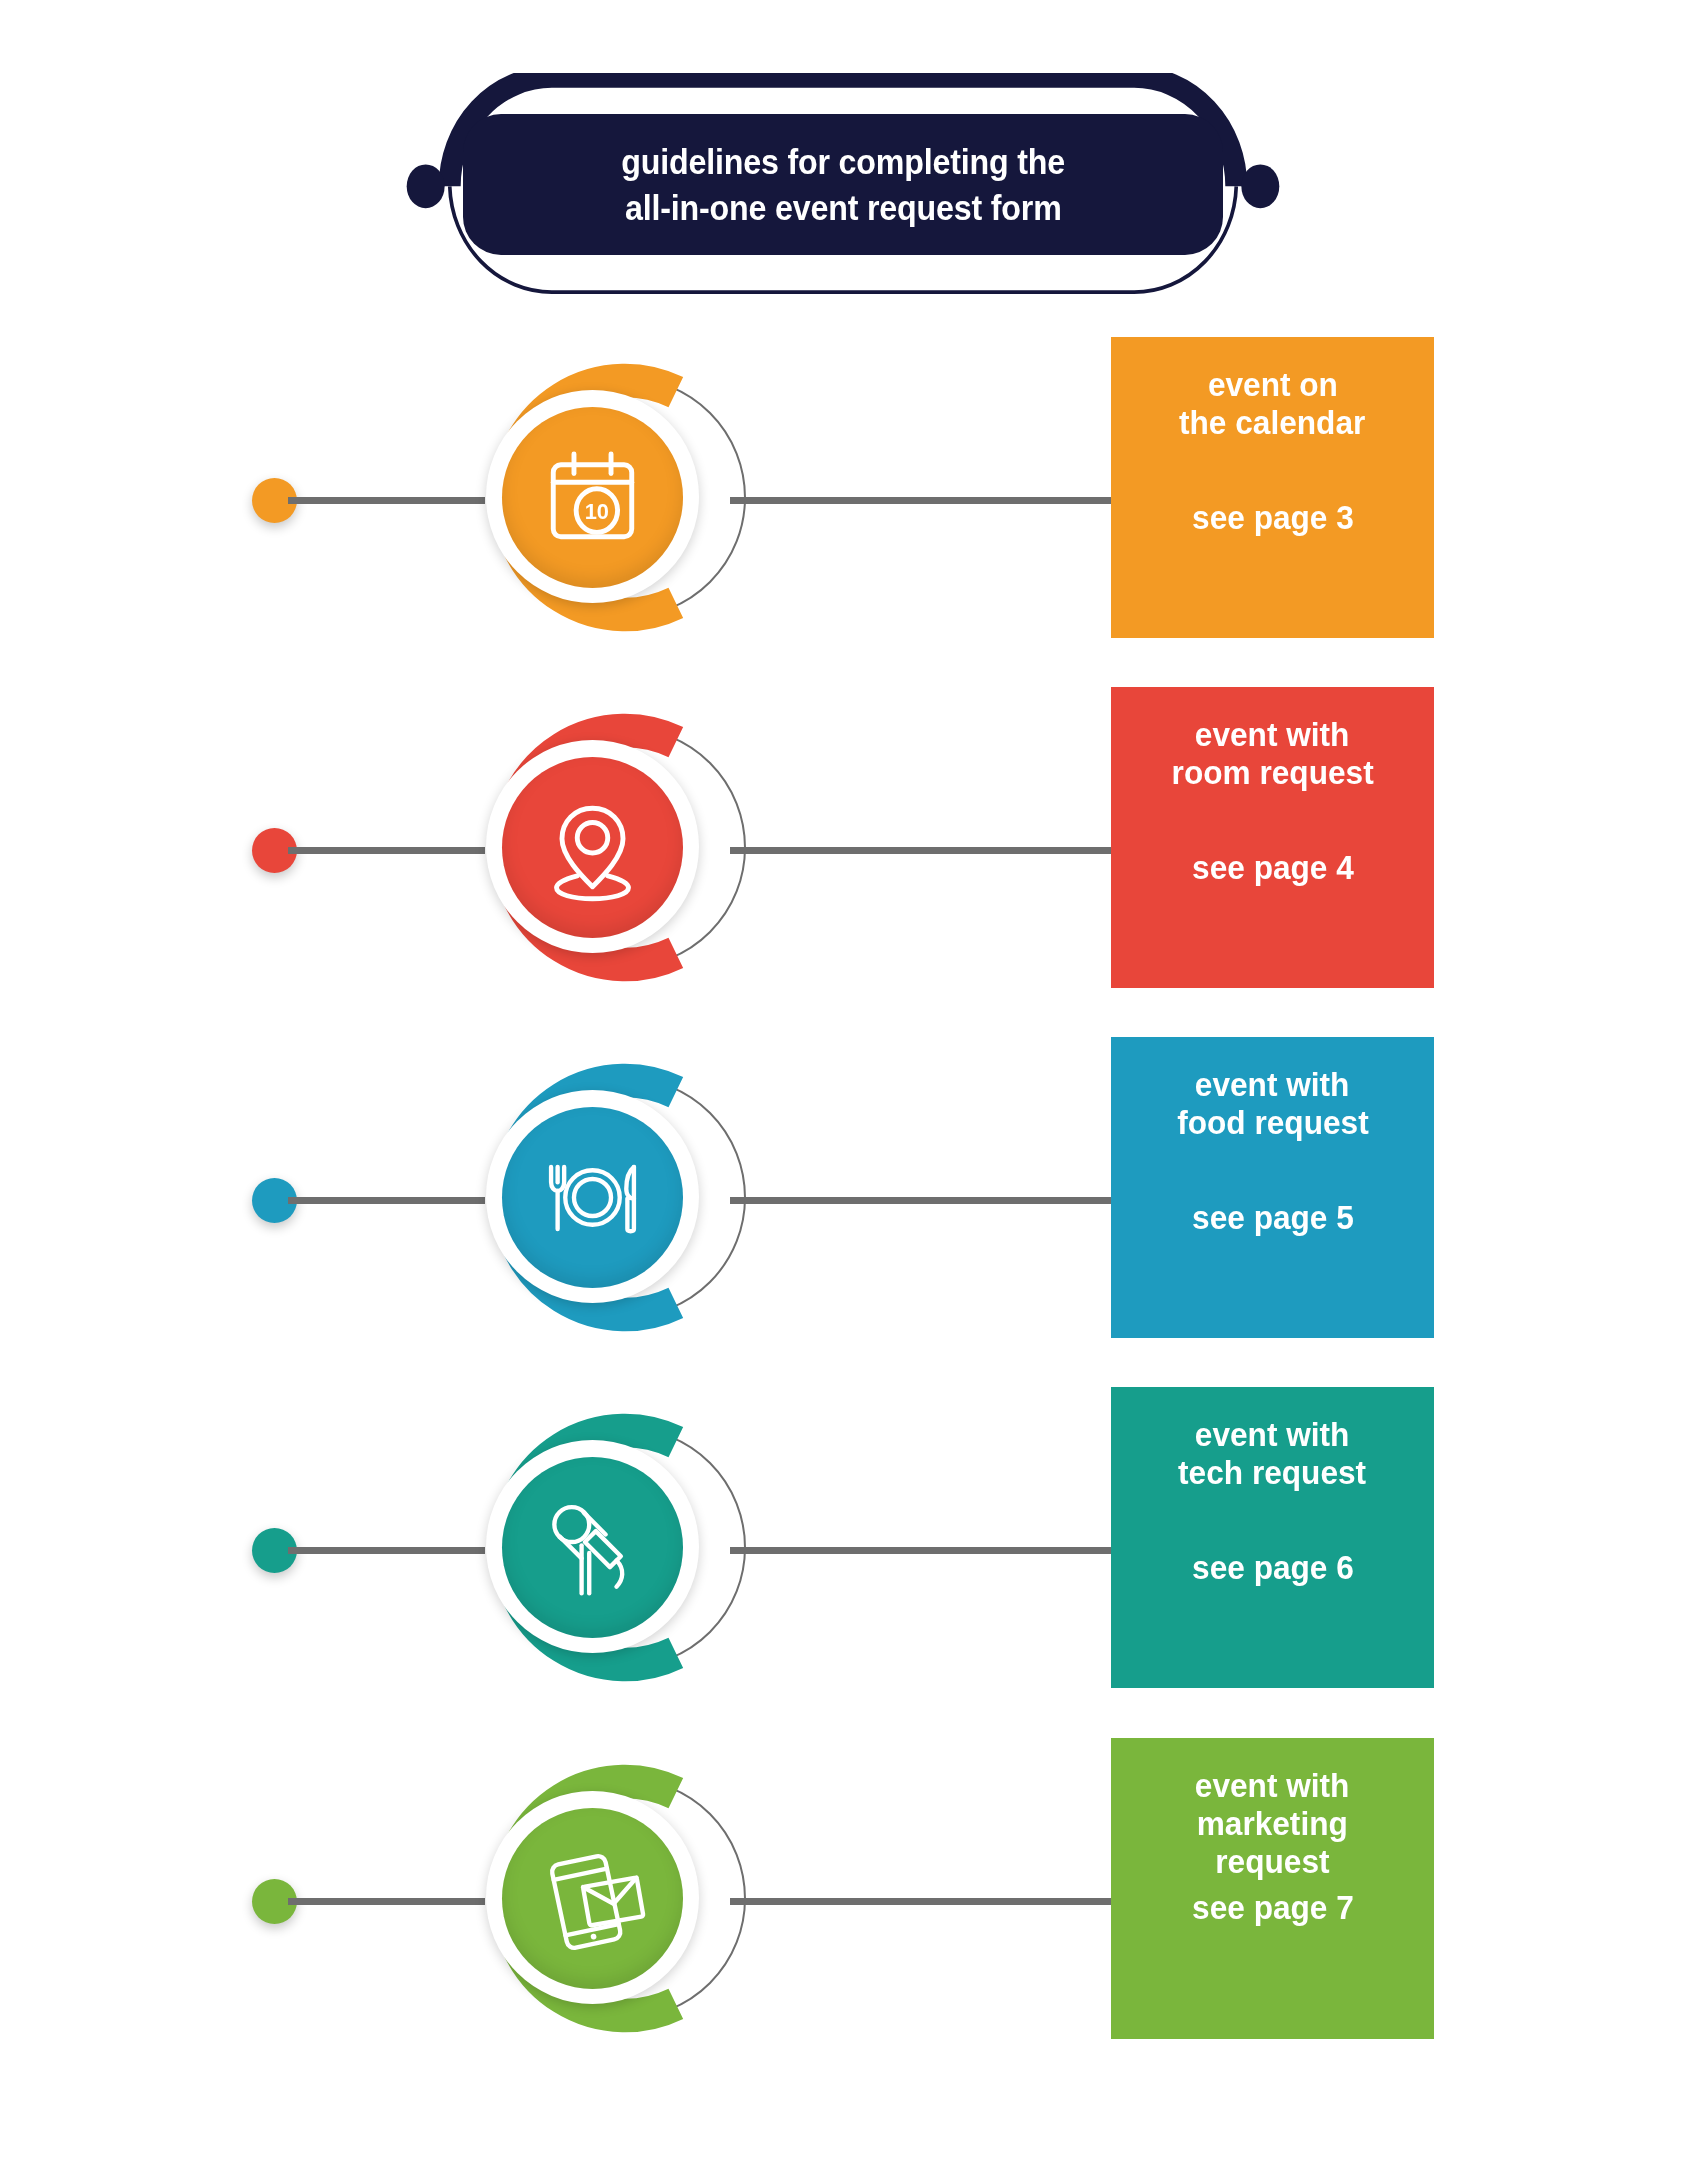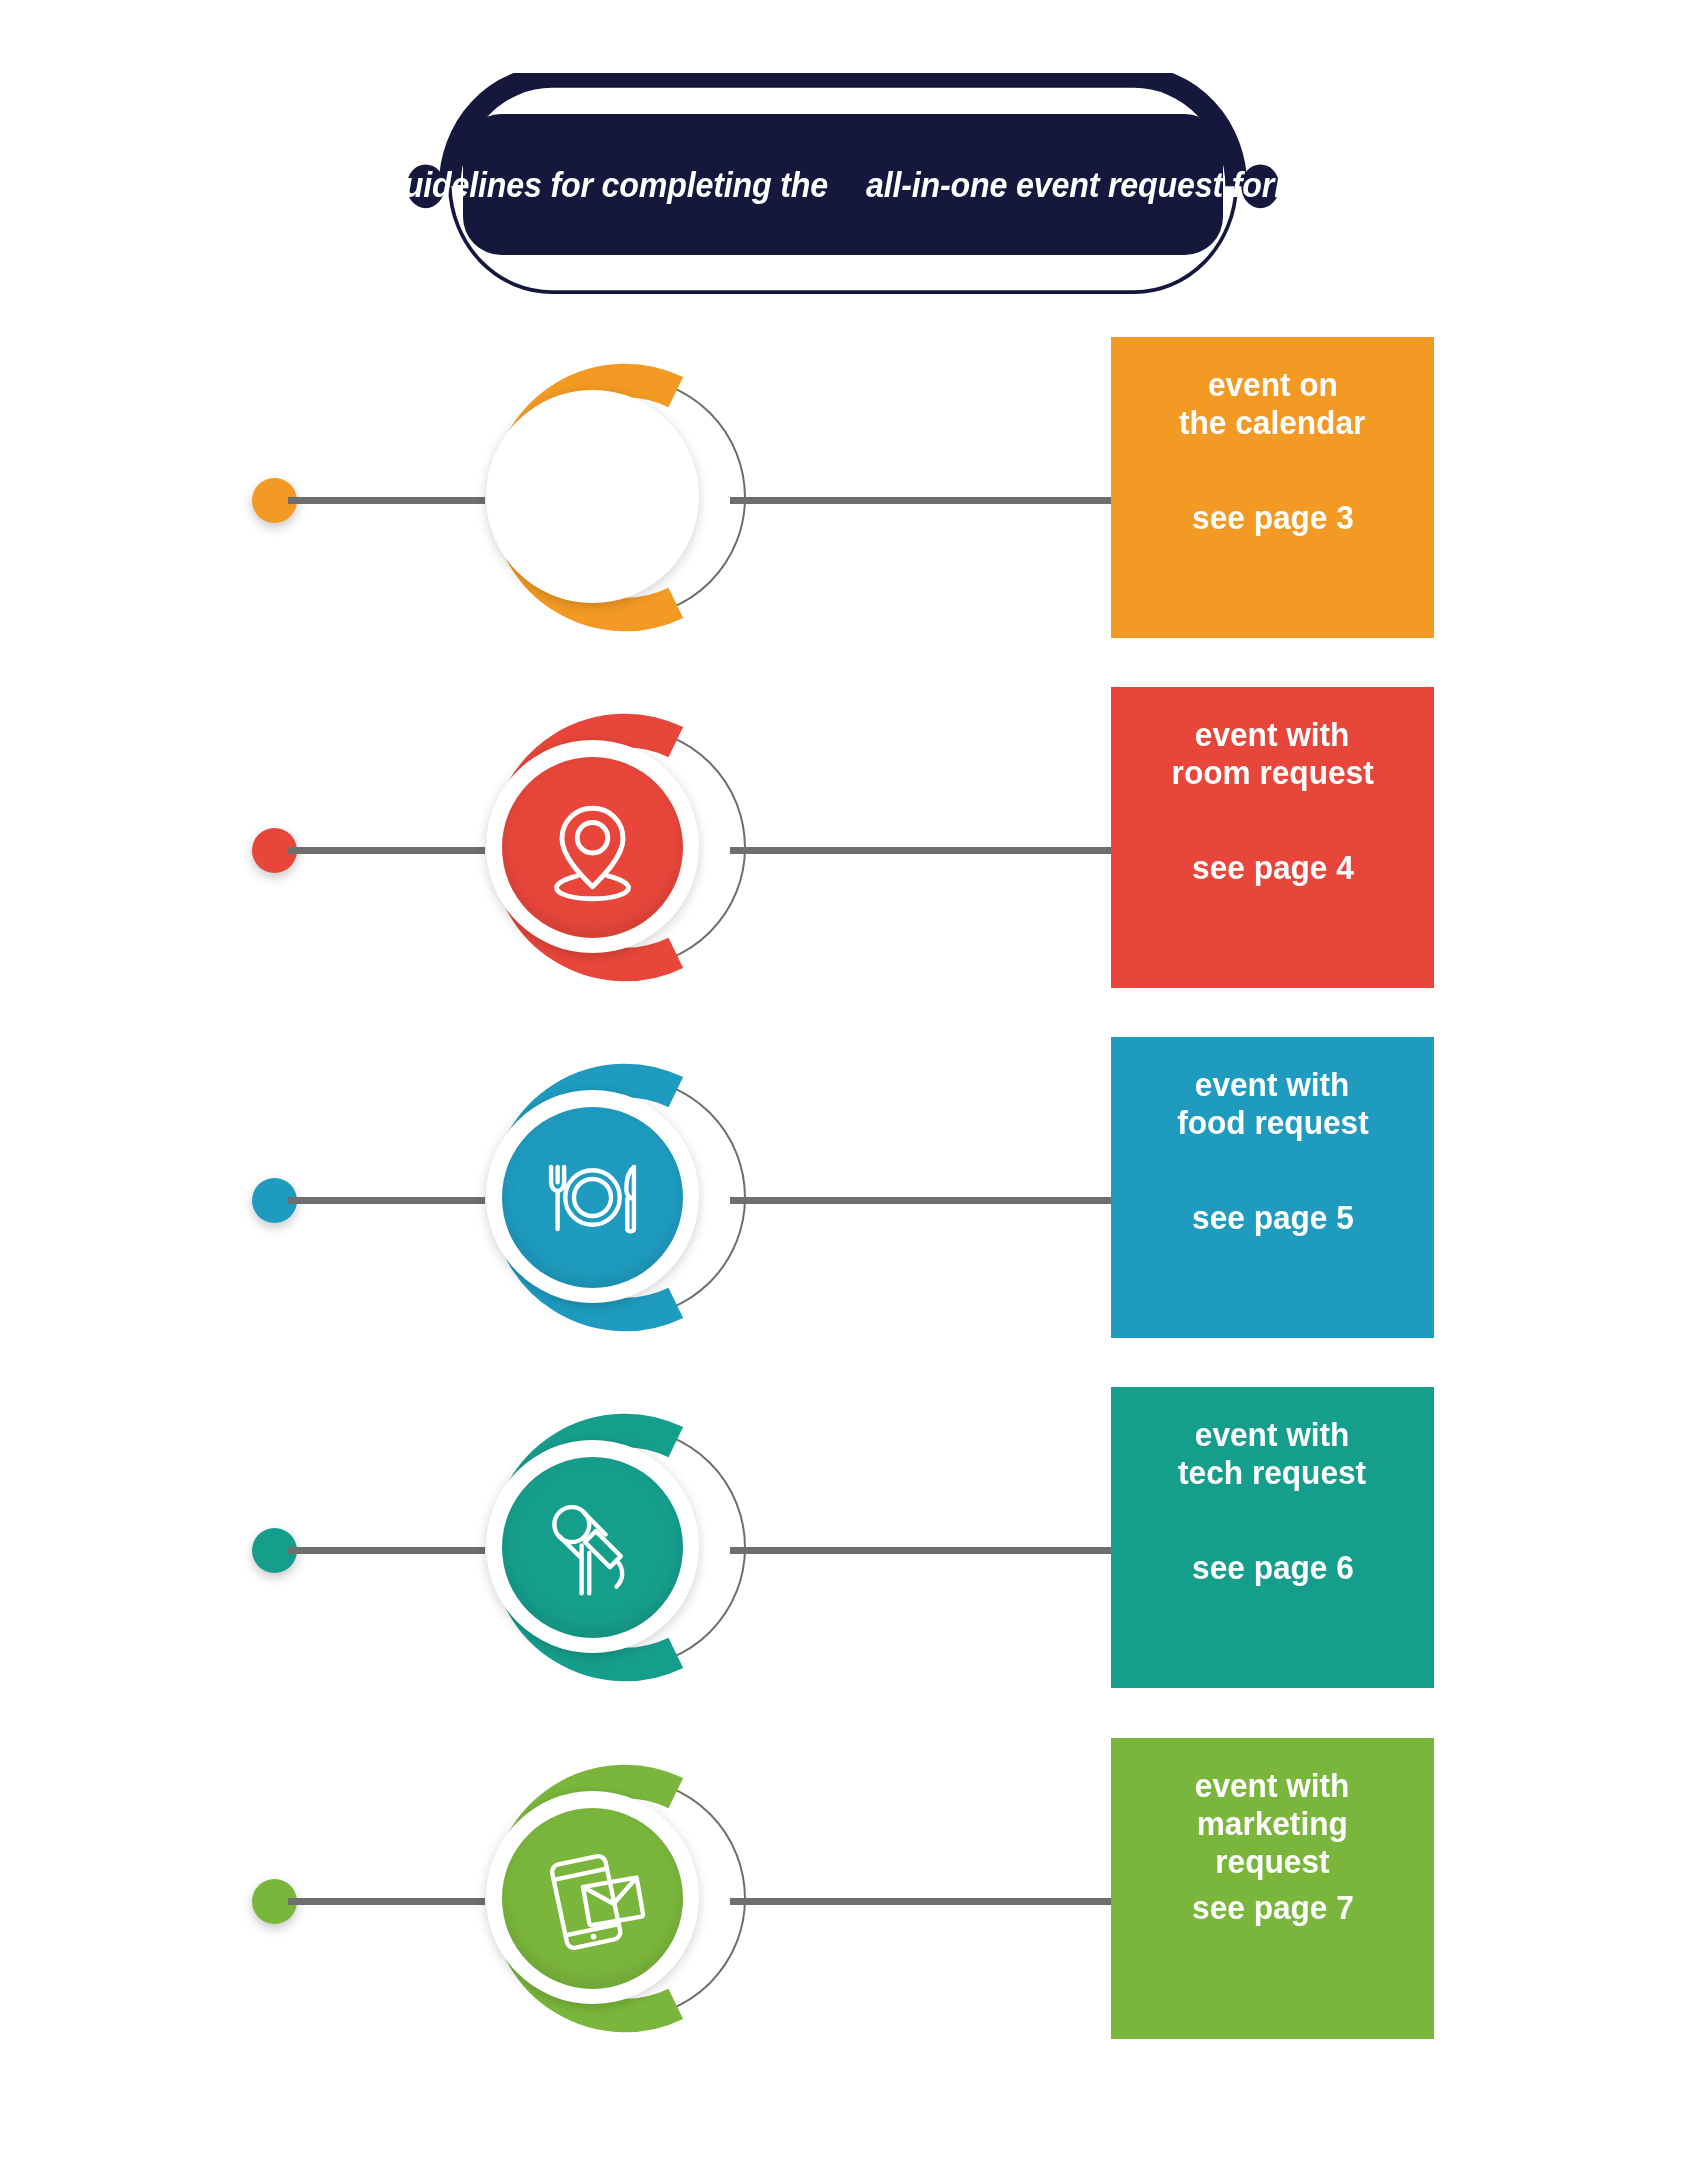--- a/index.html
+++ b/index.html
@@ -30,25 +30,24 @@
   }
   .banner-inner {
     position: absolute;
     left: 76px;
     top: 41px;
     width: 760px;
     height: 141px;
     background: #15173c;
     border-radius: 38px;
     display: flex;
-    flex-direction: row;
+    flex-direction: column;
     align-items: center;
     justify-content: center;
     box-sizing: border-box;
-    font-style: italic;
   }
   .banner-line {
     color: #ffffff;
     font-size: 35px;
     font-weight: bold;
     line-height: 1.30;
     letter-spacing: -0.2px;
     font-stretch: condensed;
     white-space: nowrap;
     transform: scaleX(0.92);
@@ -201,20 +200,30 @@
 
 <div class="row" id="row-0" style="top:336px">
   <div class="row-dot" style="background: rgb(243, 154, 36);"></div>
   <div class="connector-left" style="background: rgb(110, 110, 110);"></div>
   <div class="badge">
     <div class="badge-thin-circle"></div>
     <svg class="badge-arc" viewBox="0 0 368 368">
       <path class="arc-path" d="M 298 40 A 160 160 0 1 0 298 328" fill="none" stroke-width="46" stroke="#F39A24"></path>
     </svg>
     <div class="badge-white-ring"></div>
+    <div class="badge-core" style="background: rgb(243, 154, 36);">
+      <svg viewBox="0 0 100 100" fill="none" stroke="#ffffff" stroke-width="4.5" stroke-linecap="round" stroke-linejoin="round">
+        <rect x="14" y="20" width="72" height="66" rx="7"></rect>
+        <line x1="14" y1="36" x2="86" y2="36"></line>
+        <line x1="33" y1="10" x2="33" y2="28"></line>
+        <line x1="67" y1="10" x2="67" y2="28"></line>
+        <ellipse cx="54" cy="62" rx="19" ry="20"></ellipse>
+        <text x="54" y="70" font-family="'Liberation Sans', sans-serif" font-size="20" font-weight="bold" fill="#ffffff" stroke="none" text-anchor="middle">10</text>
+      </svg>
+    </div>
   </div>
   <div class="connector-right" style="background: rgb(110, 110, 110);"></div>
   <div class="info-box" style="background: rgb(243, 154, 36);">
     <div class="box-title">event on</div>
     <div class="box-title">the calendar</div>
     <div class="box-page gap-large">see page 3</div>
   </div>
 </div>
 
 <div class="row" id="row-1" style="top:686px">

